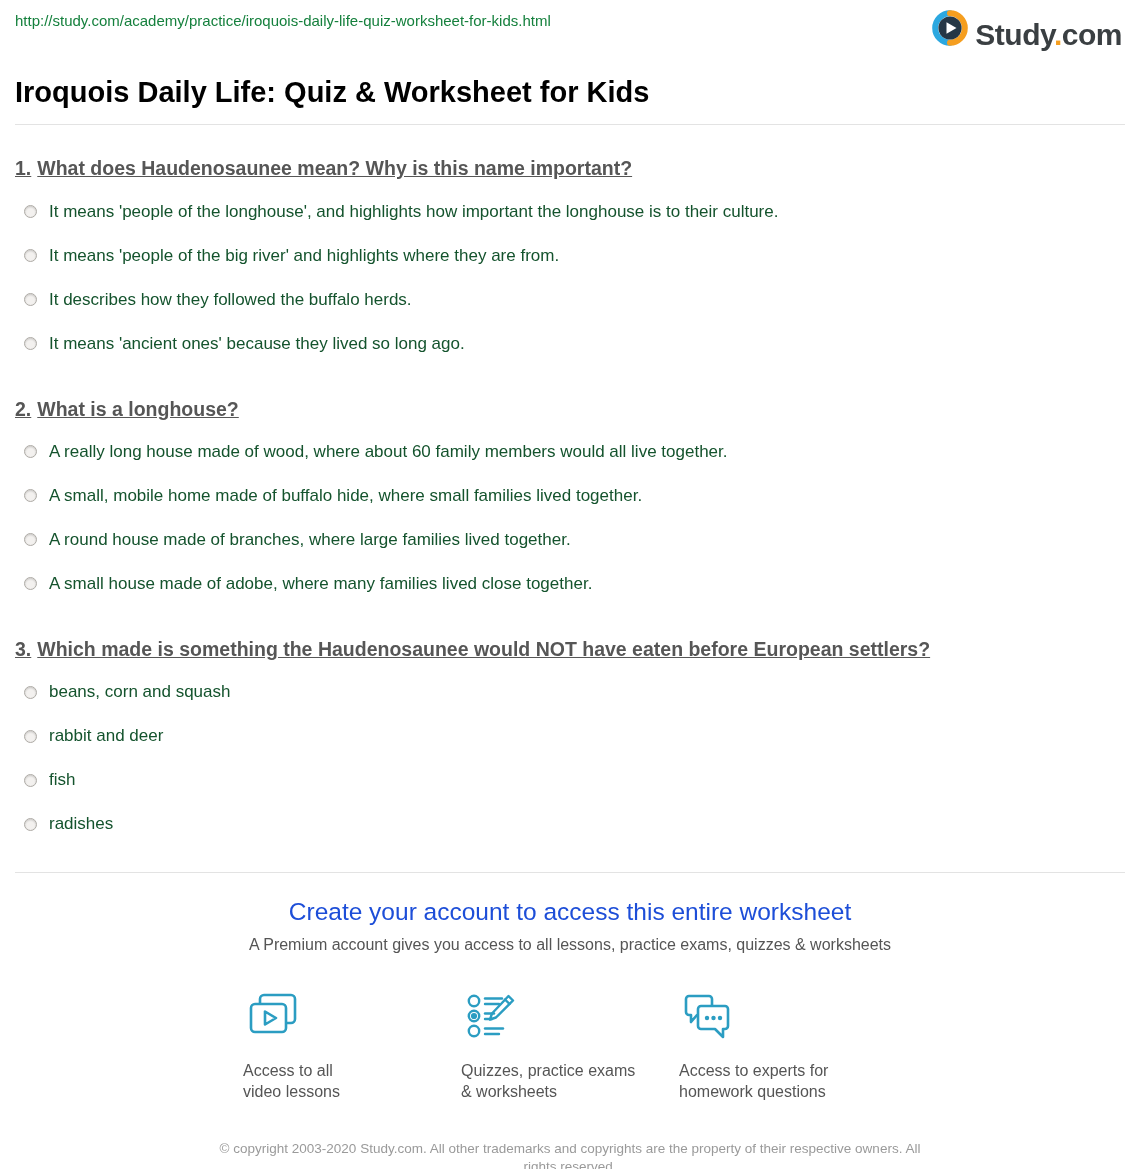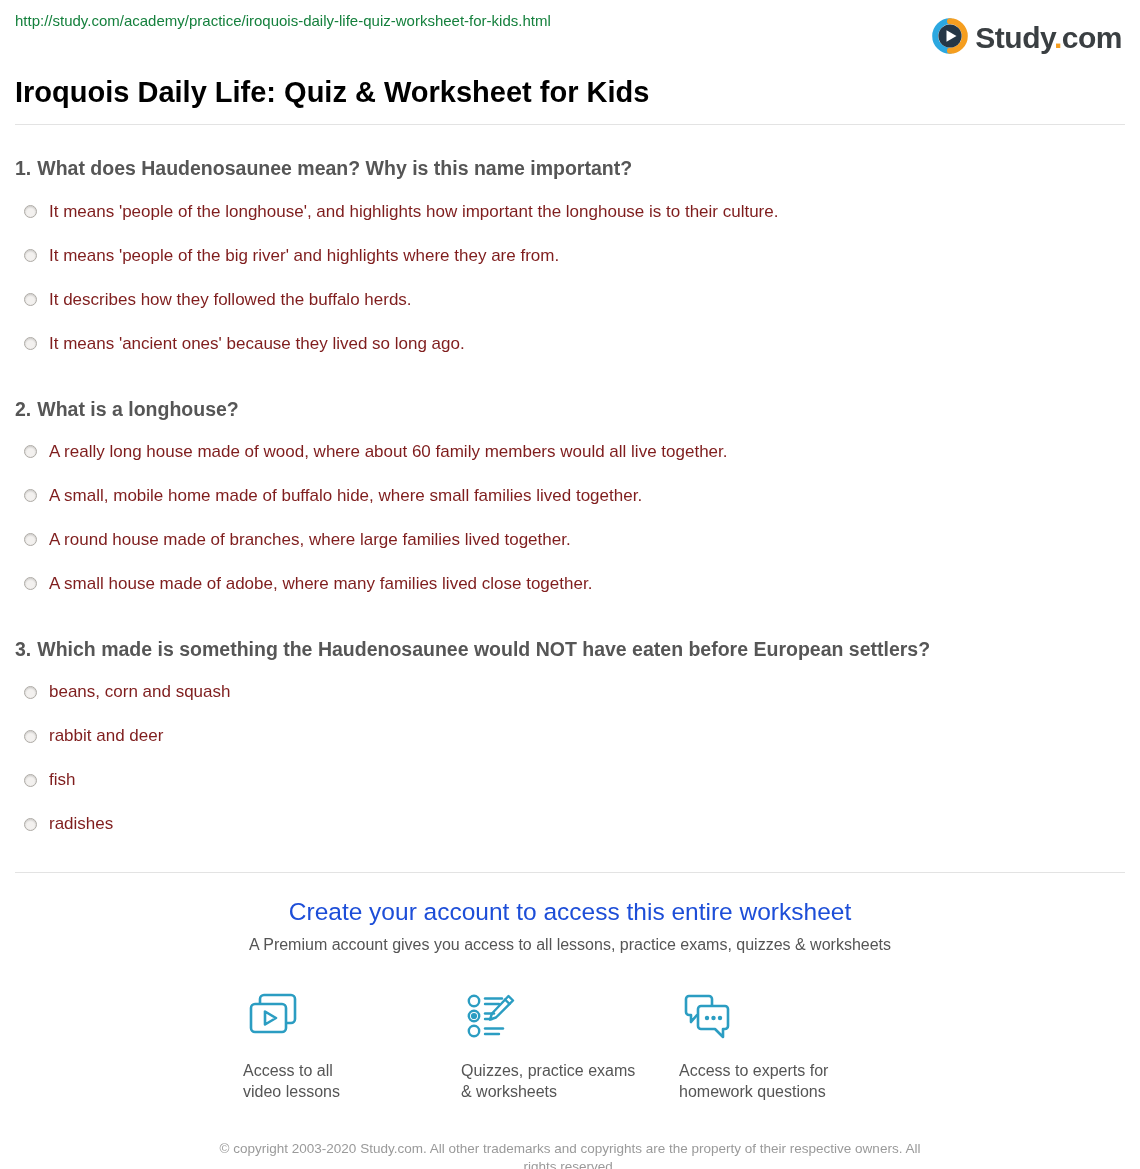--- a/index.html
+++ b/index.html
@@ -21,25 +21,24 @@
     padding: 10px 18px 0 15px;
     height: 52px;
   }
   .page-url {
     font-size: 15px;
     color: #15803d;
     padding-top: 2px;
   }
   .logo {
     display: flex;
-    align-items: center;
+    align-items: flex-end;
     gap: 7px;
     text-decoration: none;
     cursor: pointer;
-    margin-top: 8px;
   }
   .logo-text {
     font-size: 30px;
     font-weight: 700;
     letter-spacing: -0.5px;
     color: #3a3f42;
     line-height: 1;
   }
   .logo-dot { color: #f59e1f; }
 
@@ -59,20 +58,21 @@
 
   
   .quiz { margin: 0 15px; }
   .question-block { padding-top: 30px; }
   .question-heading {
     margin: 0;
     font-size: 19.5px;
     font-weight: 700;
     color: #565656;
     line-height: 1.35;
+    text-decoration: underline;
   }
   .q-num { margin-right: 6px; }
   .options { margin-top: 8px; }
   .option {
     display: flex;
     align-items: center;
     min-height: 44px;
     cursor: pointer;
   }
   .radio {
@@ -80,21 +80,21 @@
     width: 13px;
     height: 13px;
     margin: 0 12px 0 9px;
     border-radius: 50%;
     background: #f3f1ef;
     border: 1px solid #aeaba6;
     box-shadow: inset 0 1px 2px rgba(0,0,0,0.18);
   }
   .option-label {
     font-size: 17px;
-    color: #7f1d1d;
+    color: #14532d;
     line-height: 1.3;
   }
 
   
   .cta-rule { margin-top: 26px; }
   .cta { text-align: center; padding-top: 24px; }
   .cta-heading {
     margin: 0 0 9px 0;
     font-size: 24.5px;
     font-weight: 400;

